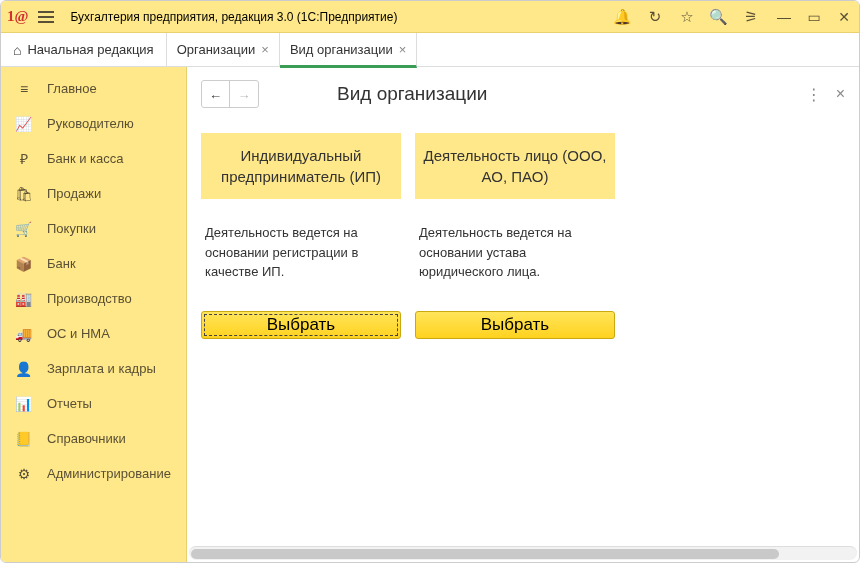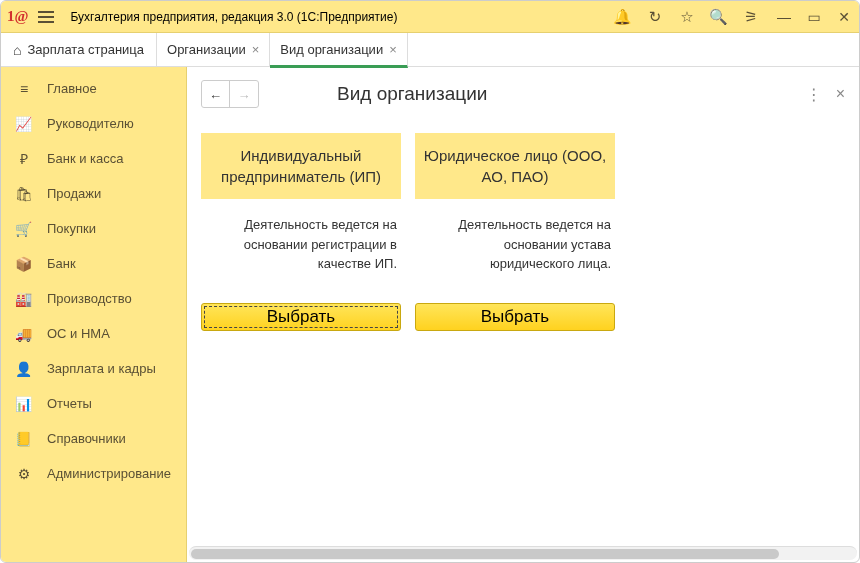--- a/index.html
+++ b/index.html
@@ -35,21 +35,21 @@
 .nav-arrow { width: 28px; height: 26px; display: flex; align-items: center; justify-content: center; cursor: pointer; font-size: 13px; }
 .nav-arrow:first-child { border-right: 1px solid #ccc; color: #333; }
 .nav-arrow:last-child { color: #bbb; }
 .content-title { font-size: 19px; margin-left: 70px; }
 .content-header-right { margin-left: auto; display: flex; gap: 14px; align-items: center; }
 .hdr-icon { color: #888; font-size: 16px; cursor: pointer; }
 
 .content-body { flex: 1; padding: 20px 14px 10px; display: flex; gap: 14px; overflow: auto; }
 .option-col { width: 200px; display: flex; flex-direction: column; align-items: stretch; }
 .option-card { background: #ffe88a; padding: 12px 8px; text-align: center; font-size: 15px; line-height: 1.4; min-height: 62px; display:flex; align-items:center; justify-content:center; }
-.option-desc { text-align: right; font-size: 13px; line-height: 1.5; margin-top: 16px; min-height: 72px; padding: 0 4px; }
+.option-desc { text-align: left; font-size: 13px; line-height: 1.5; margin-top: 24px; min-height: 72px; padding: 0 4px; }
 .select-btn { margin-top: 16px; height: 28px; background: linear-gradient(#ffe55a, #ffd21f); border: 1px solid #c9a810; border-radius: 3px; cursor: pointer; font-size: 17px; }
 .select-btn.selected { outline: 1px dashed #444; outline-offset: -4px; }
 
 .hscroll { height: 14px; background: #f2f2f2; border-top: 1px solid #ddd; position: relative; margin: 0 2px 2px; border-radius: 7px; }
 .hscroll-thumb { position: absolute; left: 2px; top: 2px; height: 10px; width: 88%; background: #c9c9c9; border-radius: 5px; }
 </style>
 </head>
 <body>
 
 <div class="app">
@@ -72,21 +72,21 @@
     <div class="tb-winbtns">
       <span class="tb-winbtn">—</span>
       <span class="tb-winbtn">▭</span>
       <span class="tb-winbtn">✕</span>
     </div>
   </div>
 
   <div class="tabsbar">
     <div class="home-tab">
       <span class="home-icon">⌂</span>
-      <span>Зарплата страница</span>
+      <span>Начальная редакция</span>
     </div>
     <div class="tab">
       <span>Организации</span>
       <span class="tab-close">×</span>
     </div>
     <div class="tab active">
       <span>Вид организации</span>
       <span class="tab-close">×</span>
     </div>
   </div>
@@ -157,21 +157,21 @@
         </div>
       </div>
 
       <div class="content-body">
         <div class="option-col">
           <div class="option-card">Индивидуальный предприниматель (ИП)</div>
           <div class="option-desc">Деятельность ведется на основании регистрации в качестве ИП.</div>
           <button class="select-btn selected">Выбрать</button>
         </div>
         <div class="option-col">
-          <div class="option-card">Юридическое лицо (ООО, АО, ПАО)</div>
+          <div class="option-card">Деятельность лицо (ООО, АО, ПАО)</div>
           <div class="option-desc">Деятельность ведется на основании устава юридического лица.</div>
           <button class="select-btn">Выбрать</button>
         </div>
       </div>
 
       <div class="hscroll">
         <div class="hscroll-thumb"></div>
       </div>
     </div>
 

